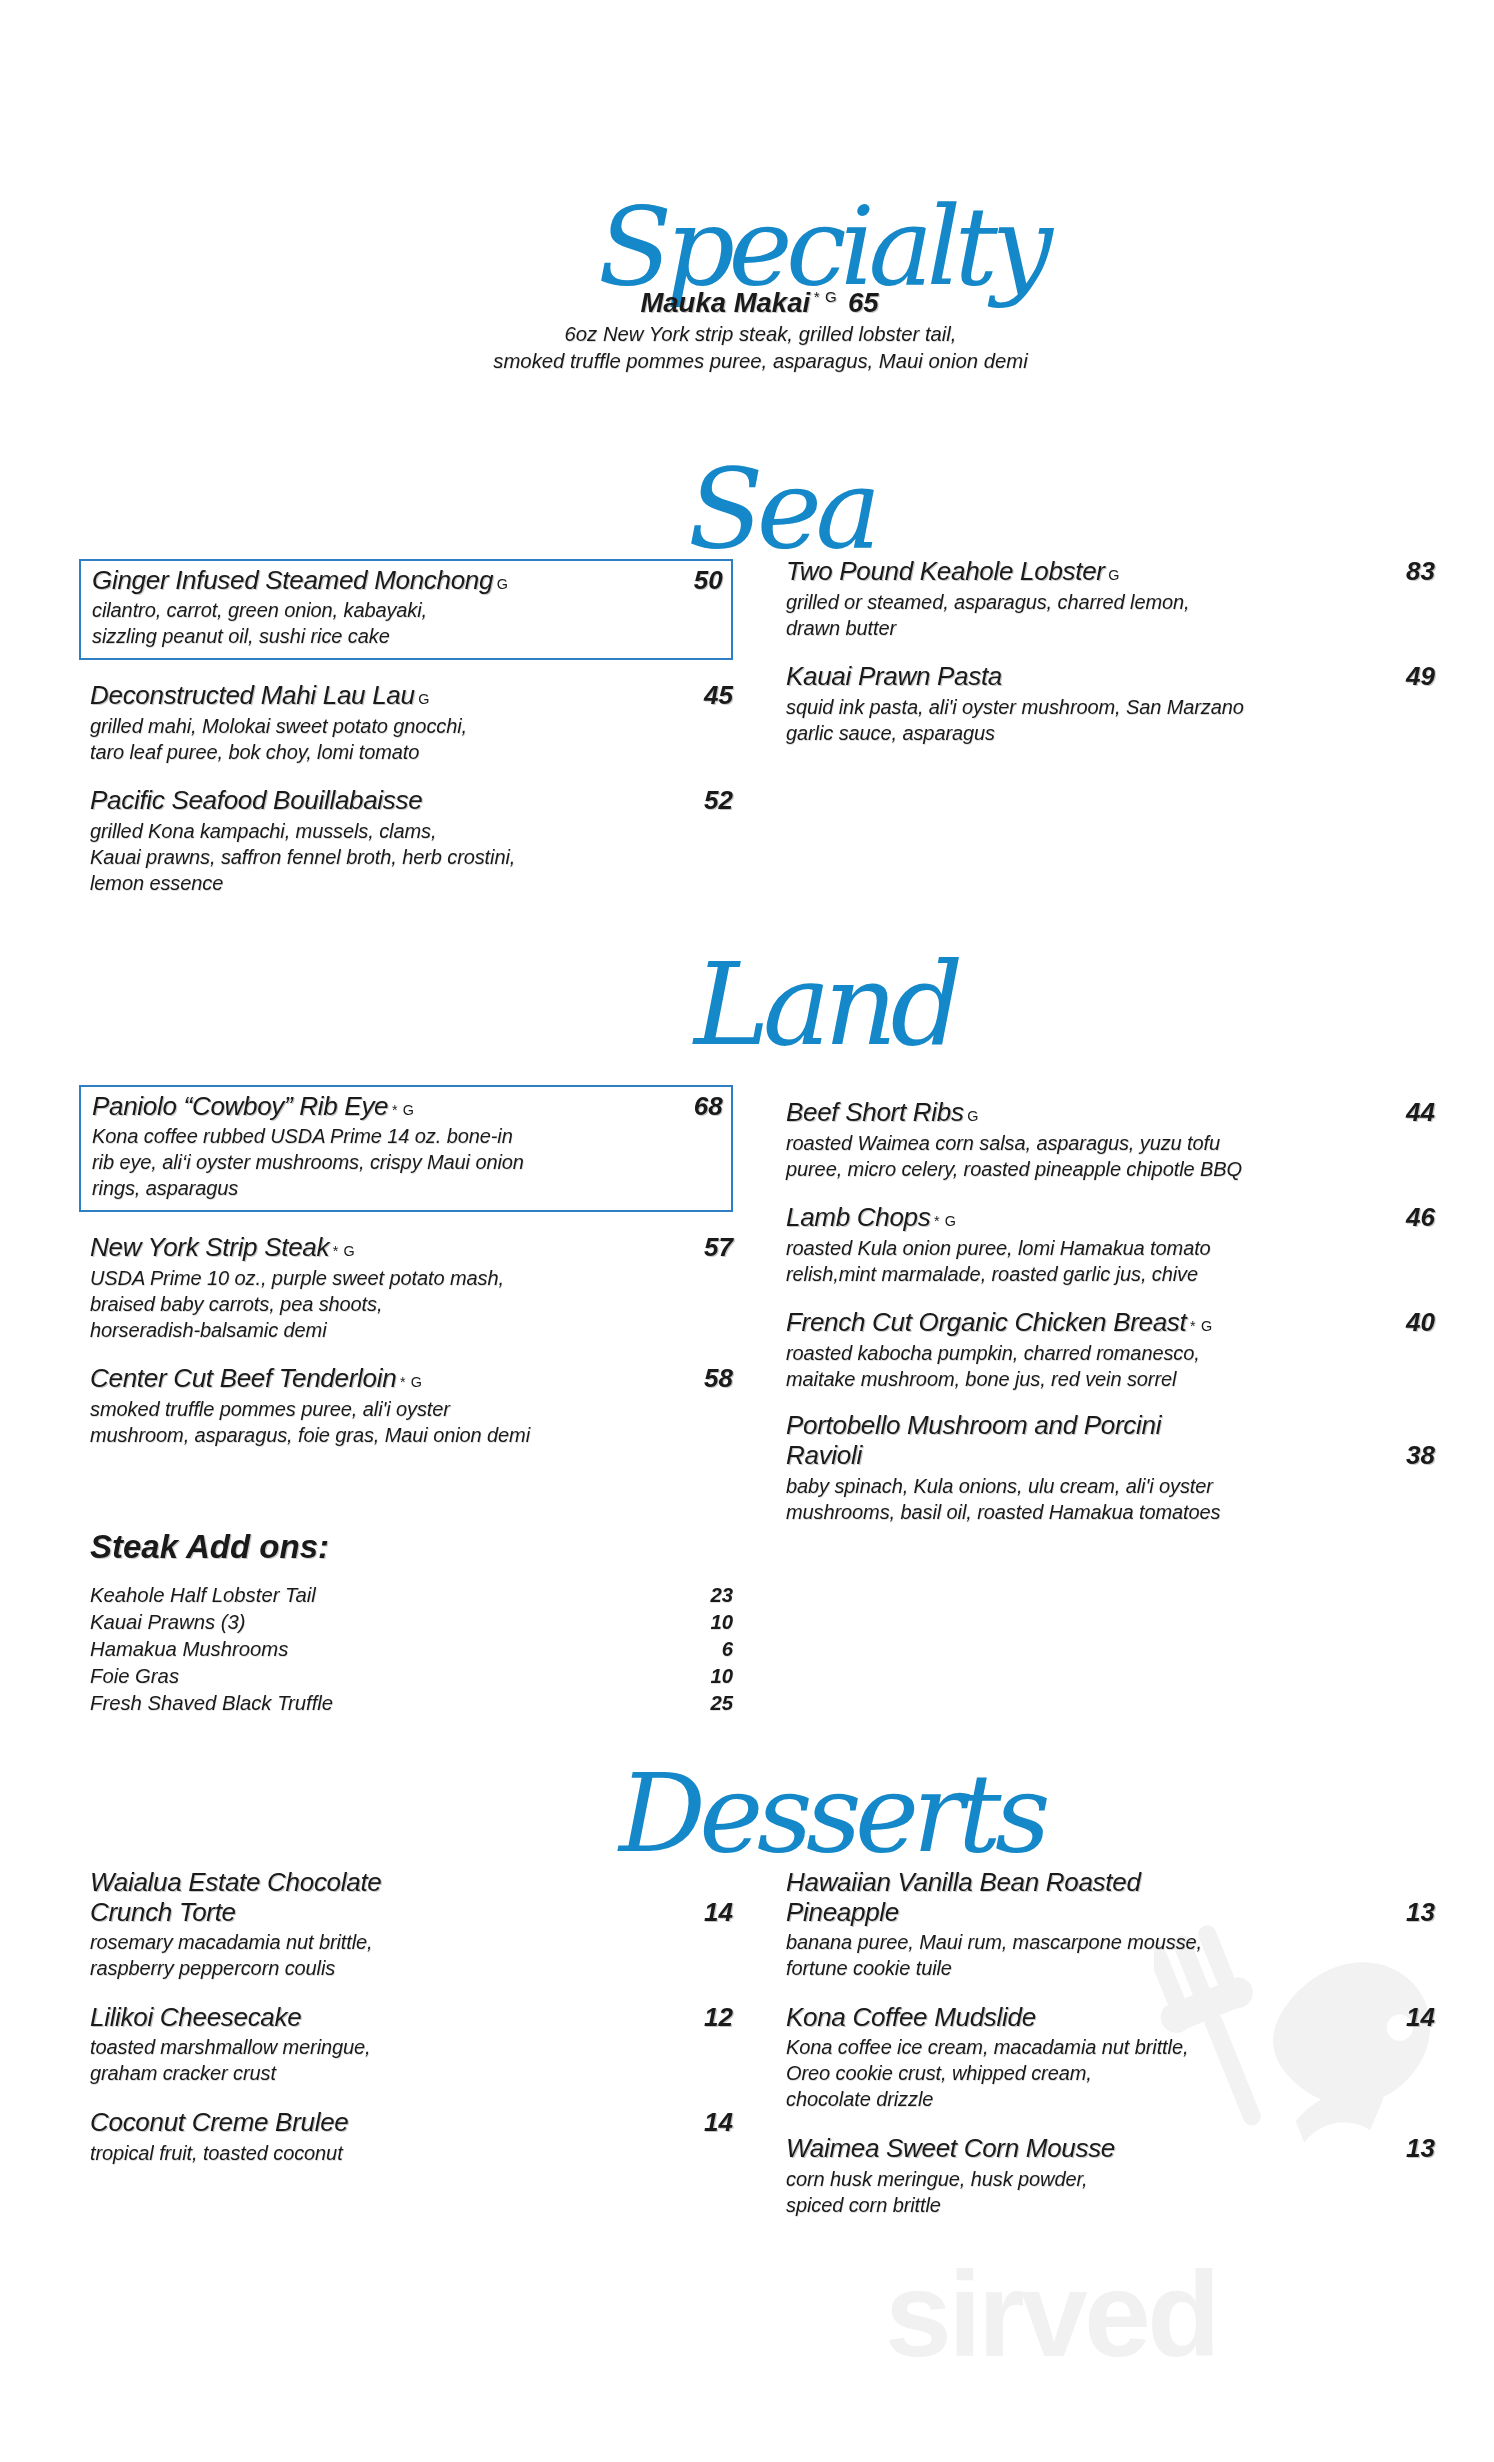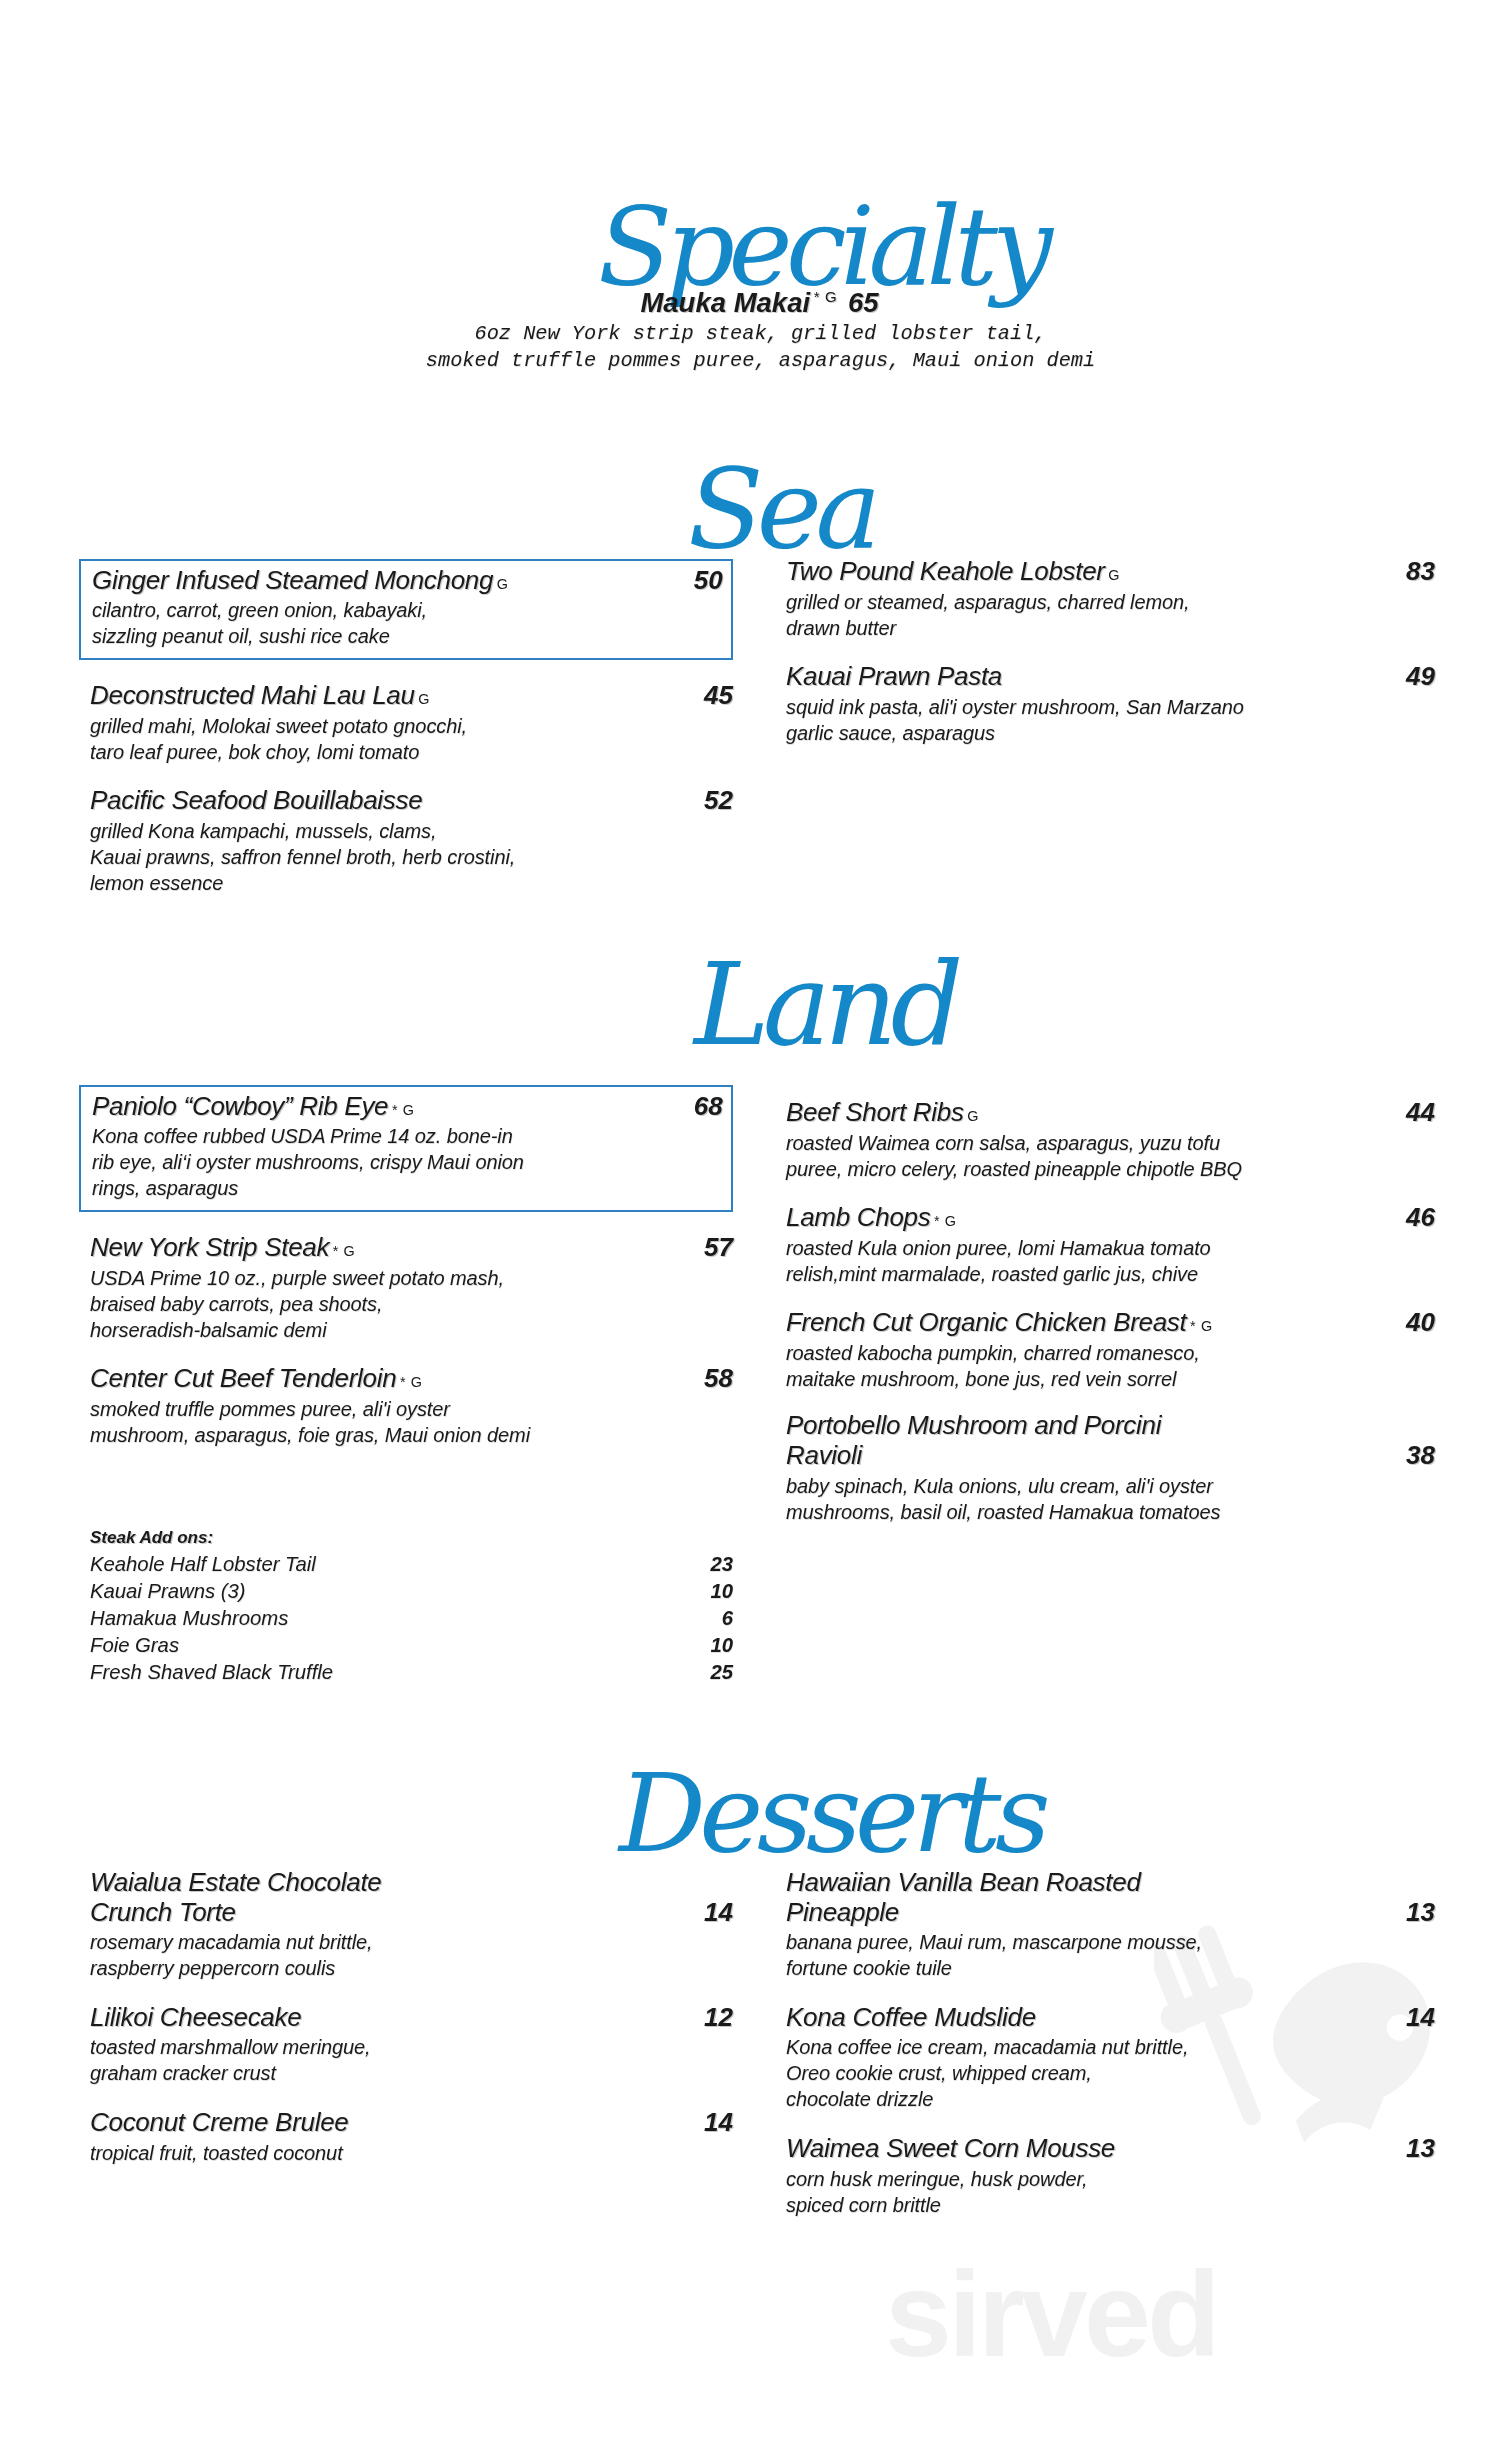--- a/index.html
+++ b/index.html
@@ -88,33 +88,33 @@
   .sp-name{
     font-family:"Liberation Sans", sans-serif;
     font-weight:bold; font-style:italic; font-size:27.5px;
     text-shadow:1.2px 1.2px 0 rgba(0,0,0,.22);
     white-space:nowrap;
     padding-left:24px;
   }
   .sp-name .sup{font-size:15px;}
   .sp-price{margin-left:10.8px;}
   .sp-desc{
-    font-family:Liberation Mono, monospace;
+    font-family:Liberation Sans, sans-serif;
     font-style:italic; font-size:20.3px; line-height:1.32;
     text-shadow:0.6px 0.6px 0 rgba(0,0,0,.14);
     margin-top:2.4px;
     padding-left:26px;
   }
 
   
   .addons-title{
     font-family:"Liberation Sans", sans-serif;
-    font-weight:bold; font-style:italic; font-size:17px;
+    font-weight:bold; font-style:italic; font-size:33px;
     text-shadow:1.2px 1.2px 0 rgba(0,0,0,.22);
-    margin-bottom:3px;
+    margin-bottom:16px;
   }
   .addon-row{
     display:flex; align-items:flex-end;
     font-family:"Liberation Sans", sans-serif;
     font-style:italic; font-size:20.3px; line-height:1.33;
     text-shadow:0.6px 0.6px 0 rgba(0,0,0,.12);
   }
   .addon-row .an{flex:0 1 auto;}
   .addon-row .af{flex:1 1 auto;}
   .addon-row .ap{flex:0 0 auto; font-weight:bold; text-align:right; min-width:31px;}

